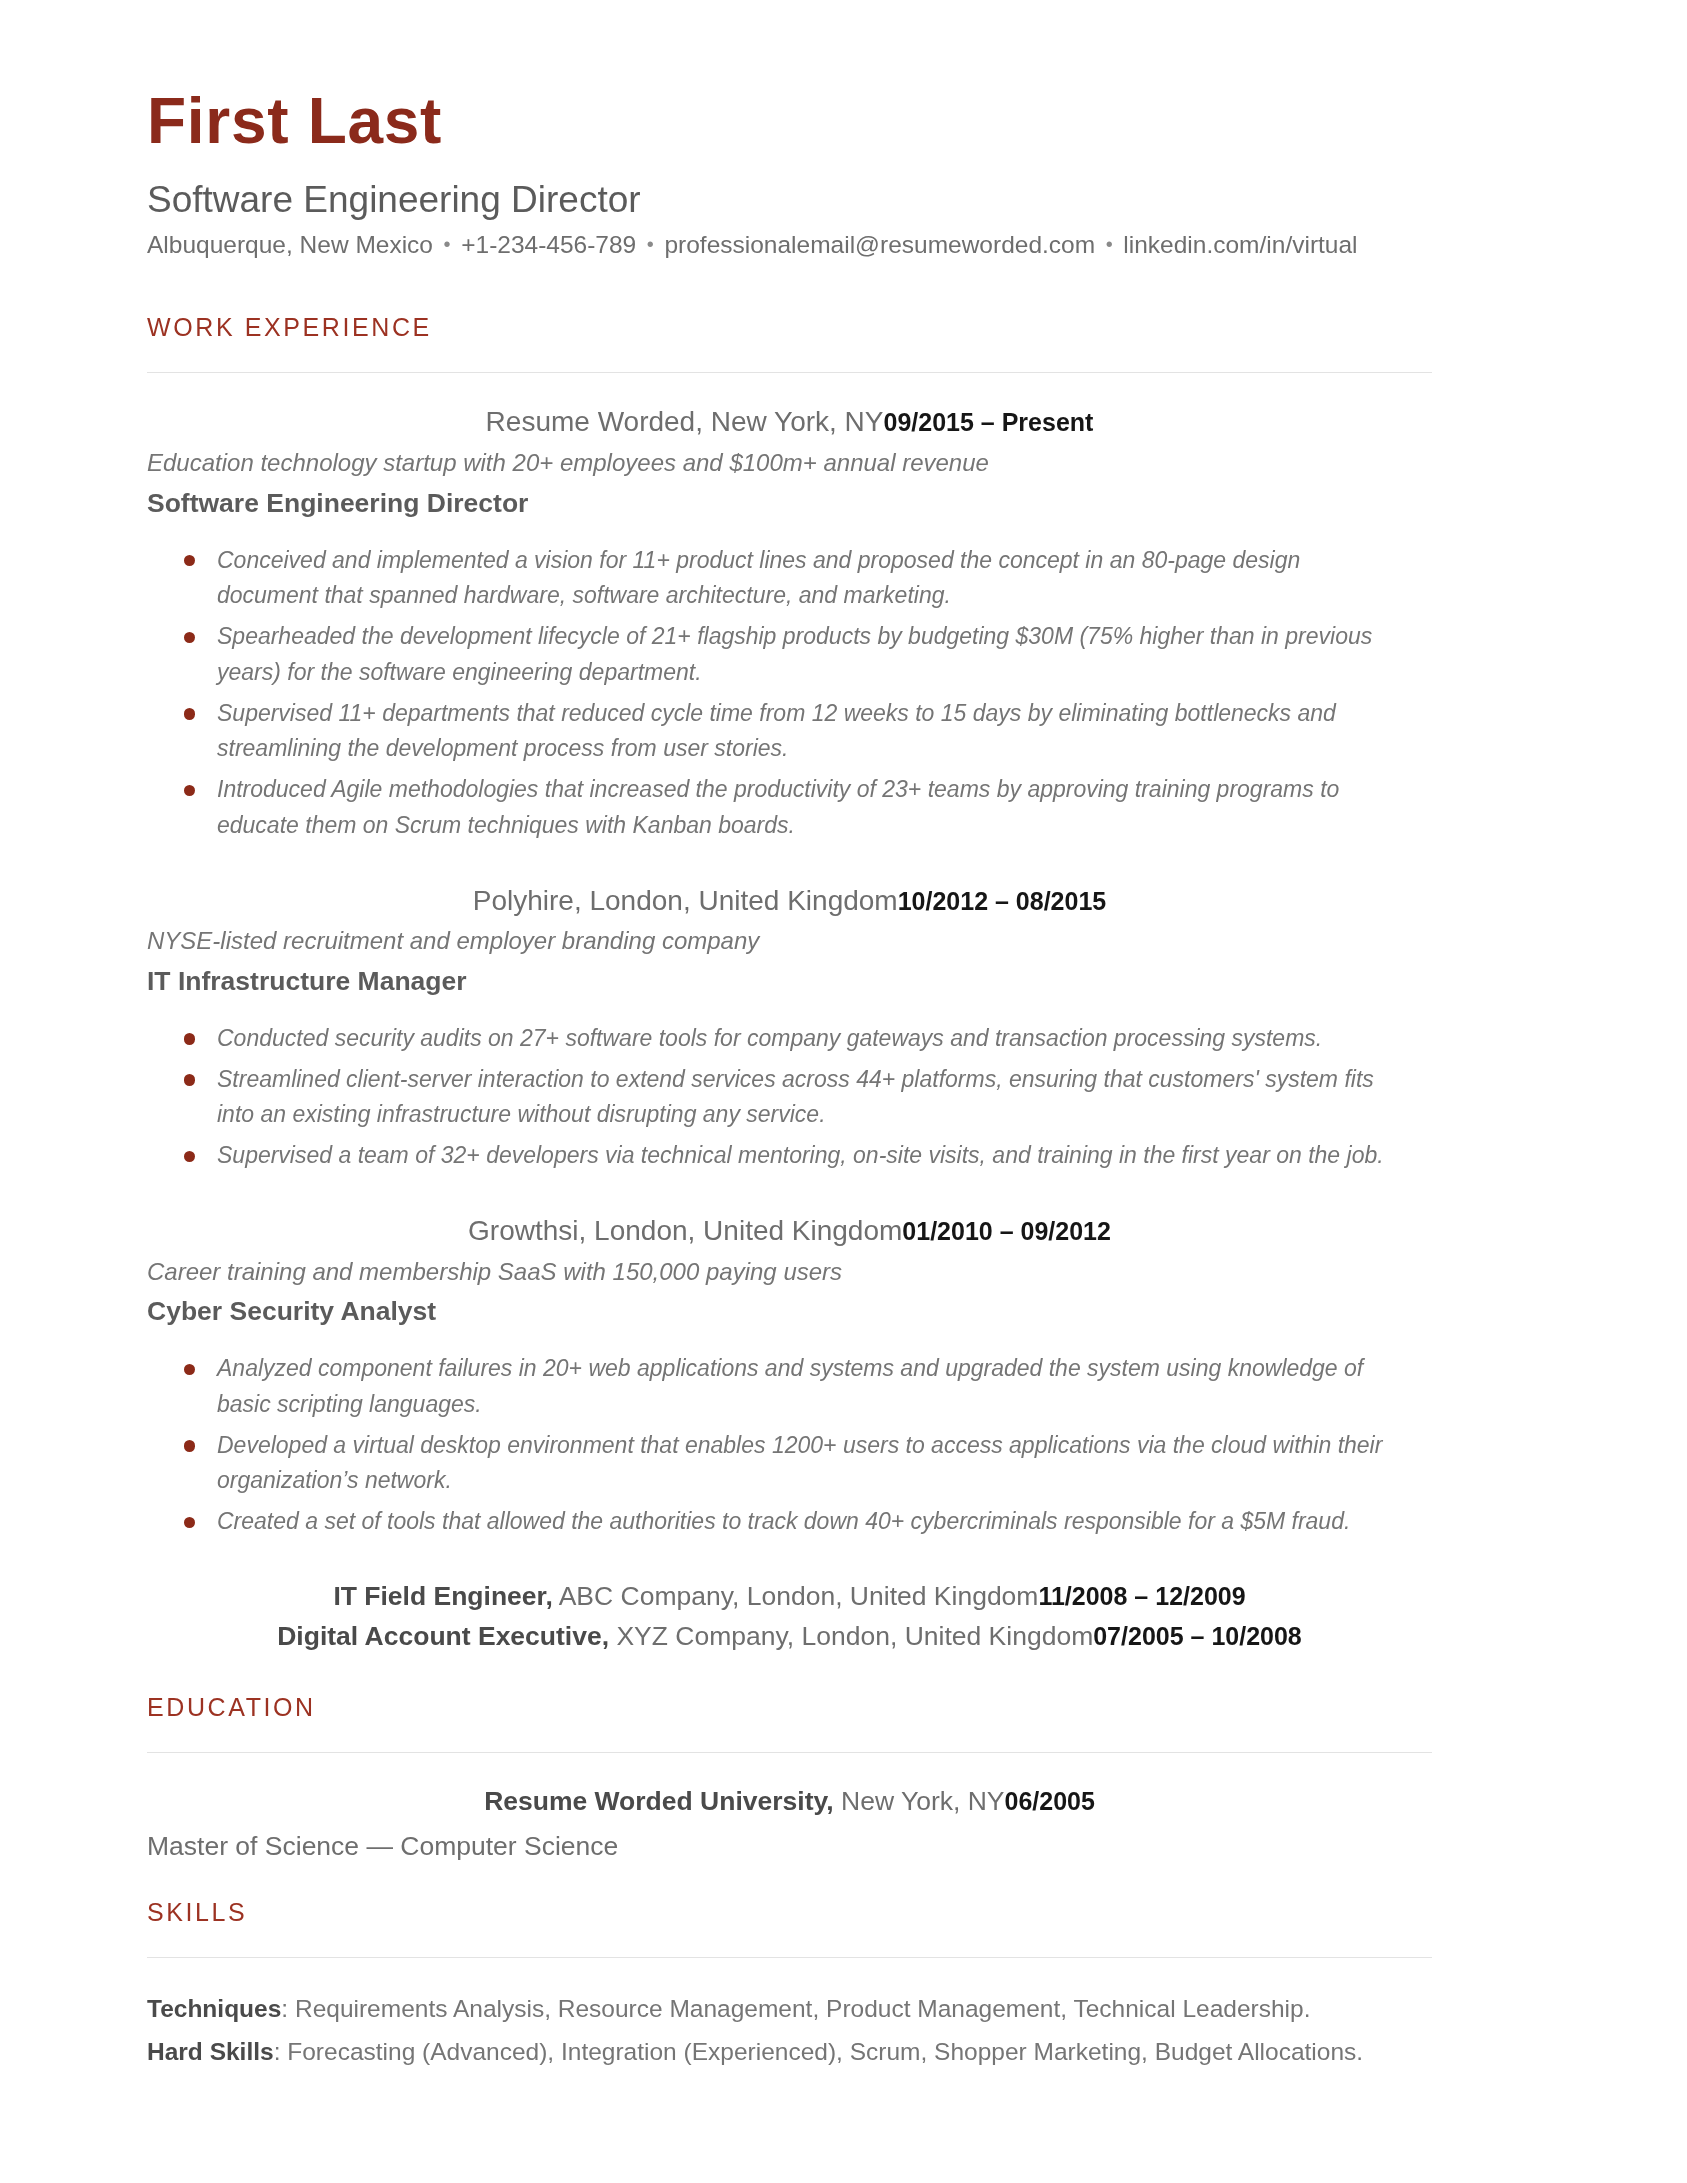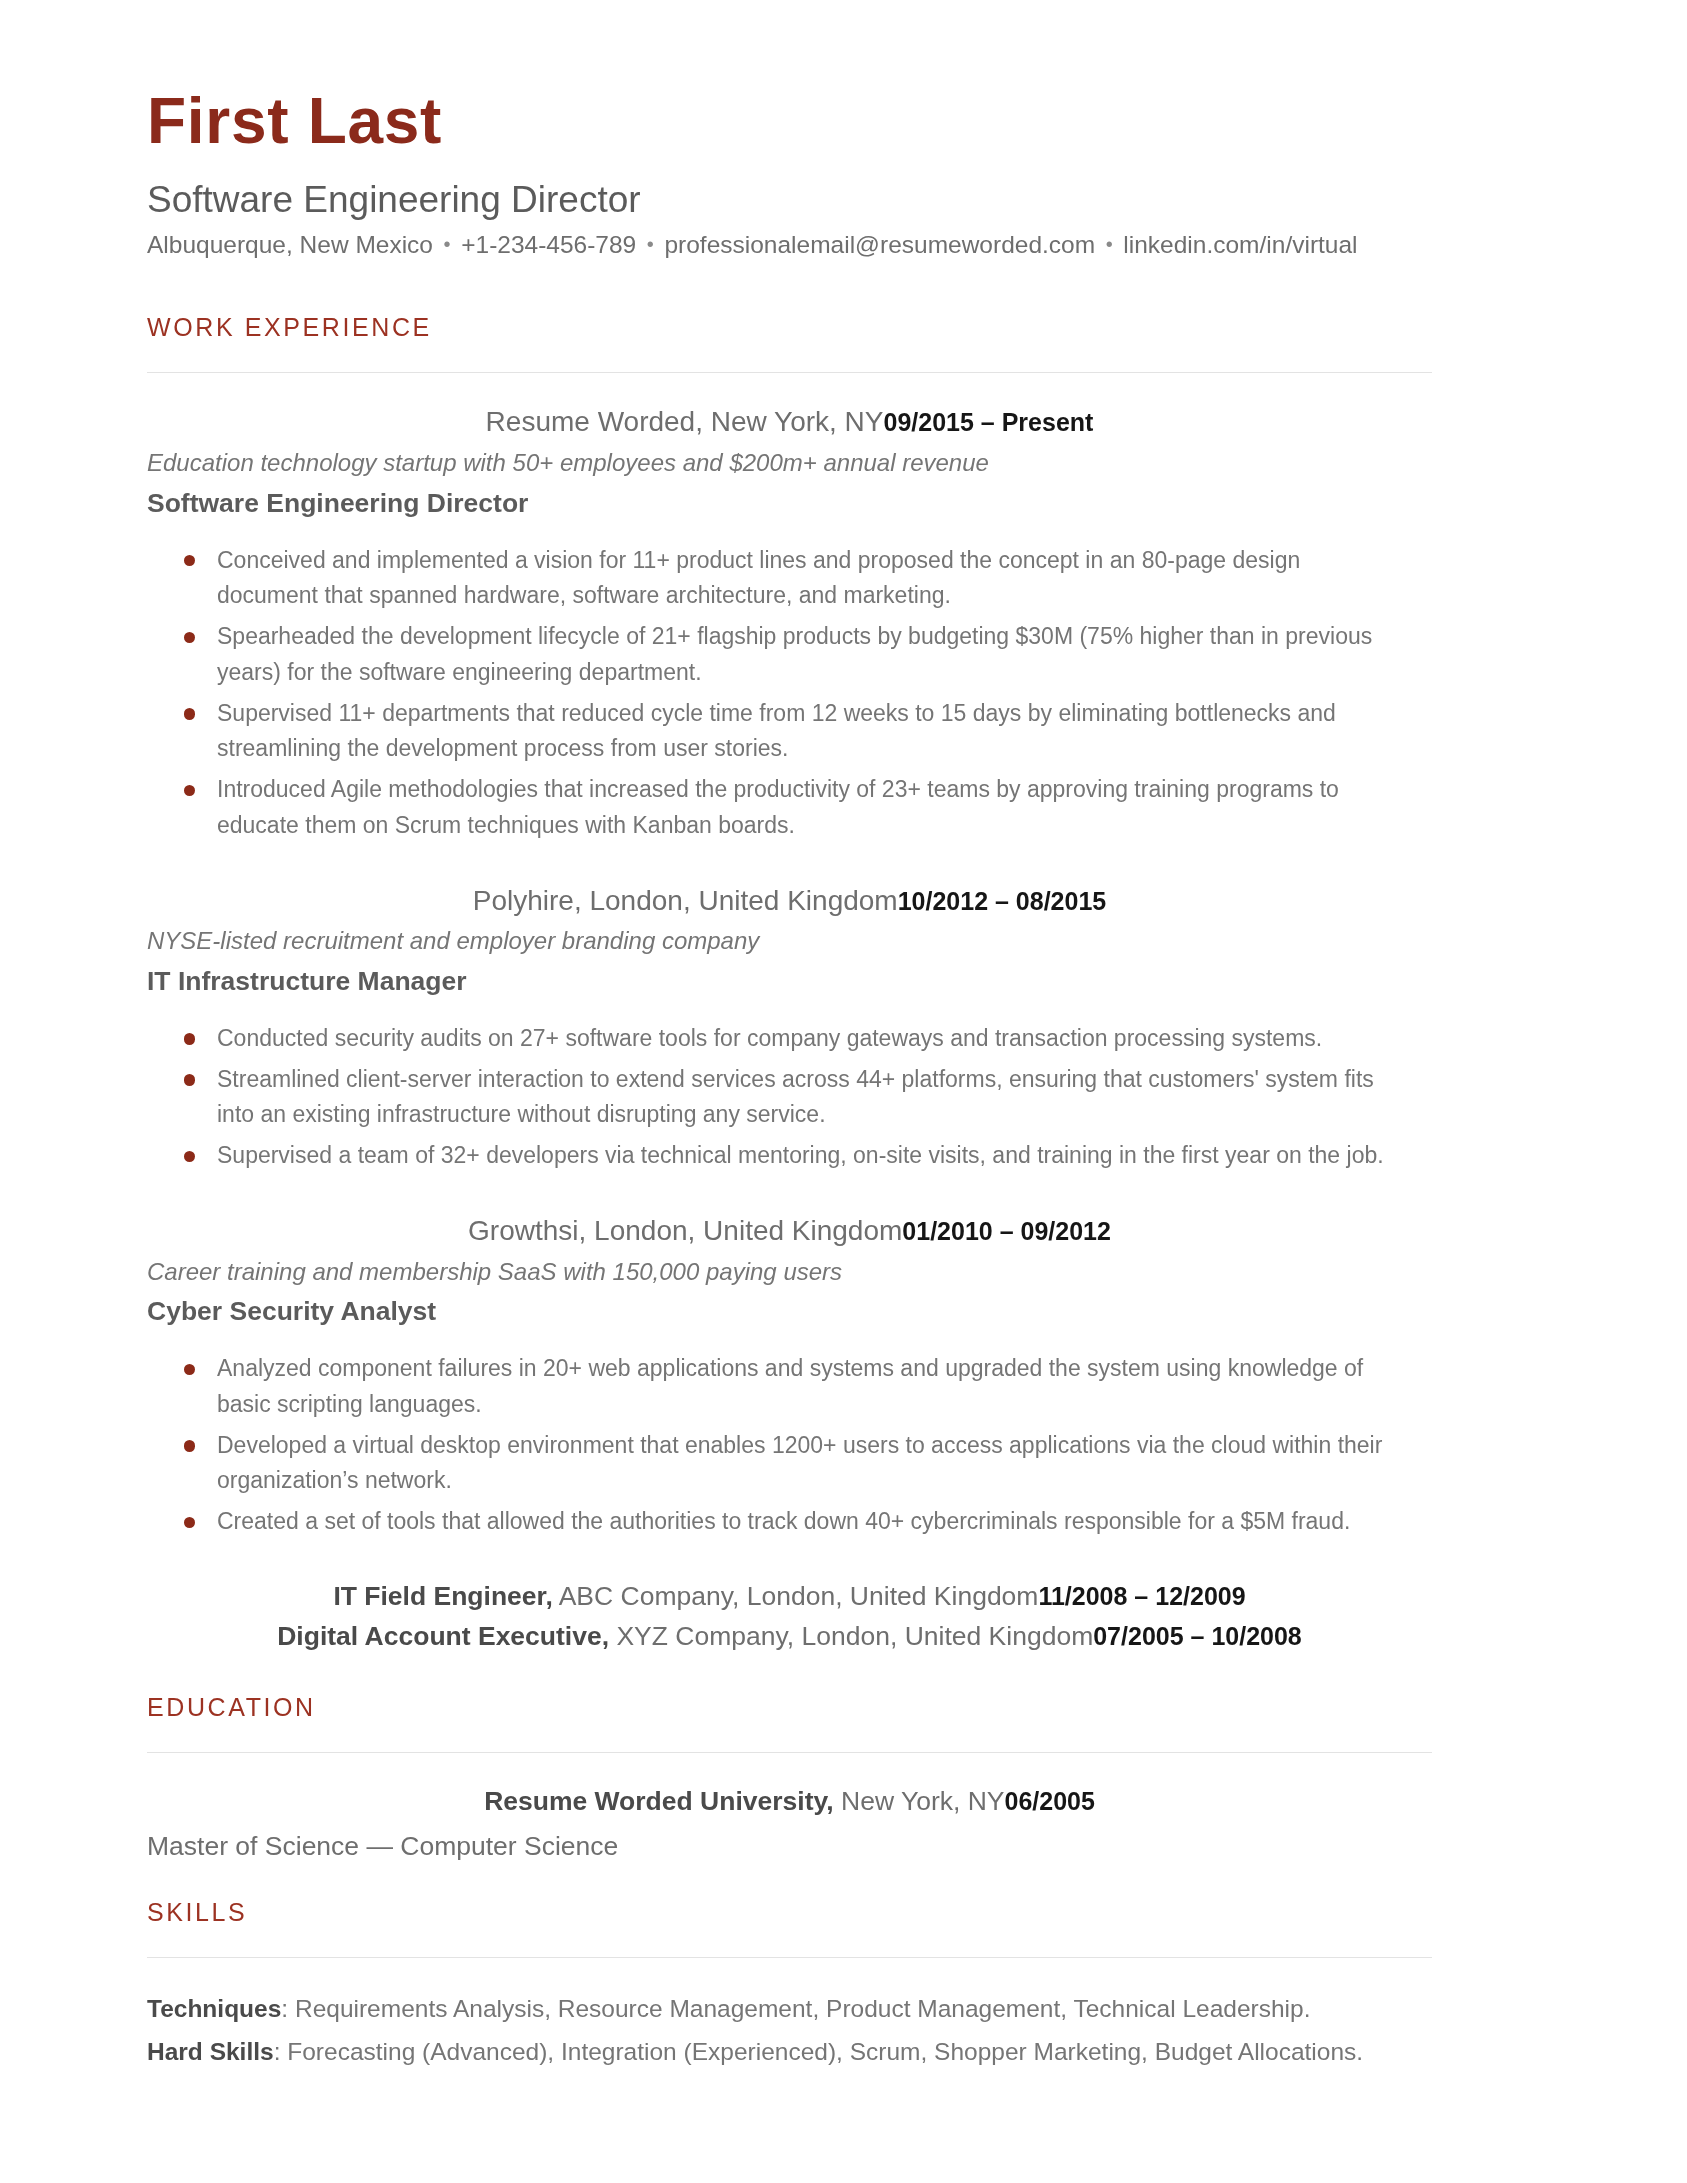--- a/index.html
+++ b/index.html
@@ -36,21 +36,21 @@
   section{margin:0;}
   .section-education{margin-top:41px;}
   .section-skills{margin-top:36px;}
   
   .row{display:flex;justify-content:center;align-items:baseline;}
   .job{margin-bottom:41px;}
   .company{font-size:28px;color:var(--company-gray);}
   .dates{font-size:25px;color:var(--date-black);font-weight:700;white-space:nowrap;}
   .desc{font-style:italic;font-size:24px;color:var(--body-gray);margin:10.6px 0 10.6px 0;}
   .job-title{font-size:26.5px;font-weight:700;color:var(--subtitle-gray);margin:0 0 24px 0;}
-  .bullets{list-style:none;margin:0;padding:0 40px 0 70px;}
+  .bullets{list-style:none;margin:0;padding:0 40px 0 70px;font-style:italic;}
   .bullets li{
     position:relative;font-size:23px;line-height:1.55;color:var(--body-gray);
     margin-bottom:5.3px;
   }
   .bullets li::before{
     content:"";position:absolute;left:-33px;top:12.6px;width:11.2px;height:11.2px;
     border-radius:50%;background:var(--bullet-red);
   }
   
   .other-roles{margin-top:30px;}
@@ -79,21 +79,21 @@
 
   <section class="section-work">
     <h2 class="section-heading">WORK EXPERIENCE</h2>
     <hr class="rule">
 
     <article class="job">
       <div class="row">
         <div class="company">Resume Worded, New York, NY</div>
         <div class="dates">09/2015 – Present</div>
       </div>
-      <div class="desc">Education technology startup with 50+ employees and $200m+ annual revenue</div>
+      <div class="desc">Education technology startup with 20+ employees and $100m+ annual revenue</div>
       <div class="job-title">Software Engineering Director</div>
       <ul class="bullets">
         <li>Conceived and implemented a vision for 11+ product lines and proposed the concept in an 80-page design document that spanned hardware, software architecture, and marketing.</li>
         <li>Spearheaded the development lifecycle of 21+ flagship products by budgeting $30M (75% higher than in previous years) for the software engineering department.</li>
         <li>Supervised 11+ departments that reduced cycle time from 12 weeks to 15 days by eliminating bottlenecks and streamlining the development process from user stories.</li>
         <li>Introduced Agile methodologies that increased the productivity of 23+ teams by approving training programs to educate them on Scrum techniques with Kanban boards.</li>
       </ul>
     </article>
 
     <article class="job">

